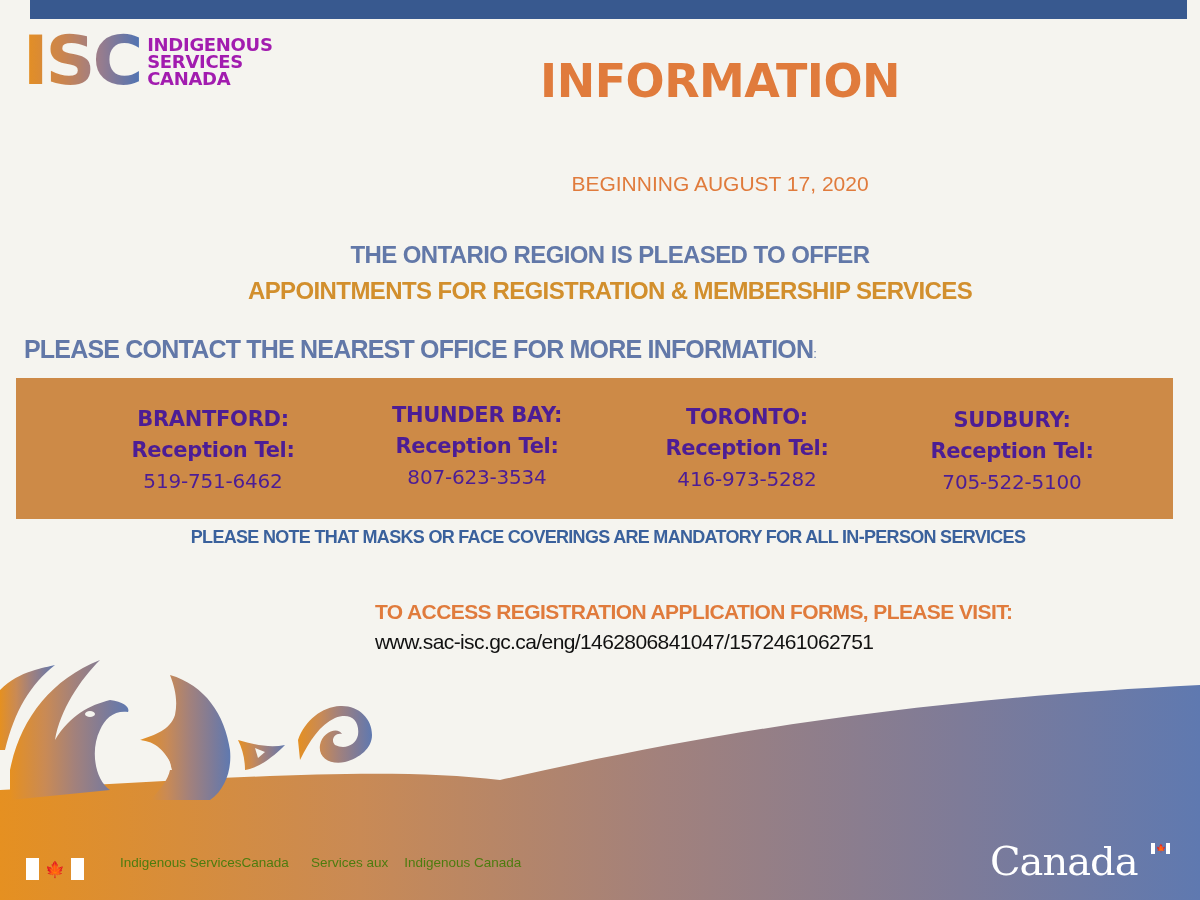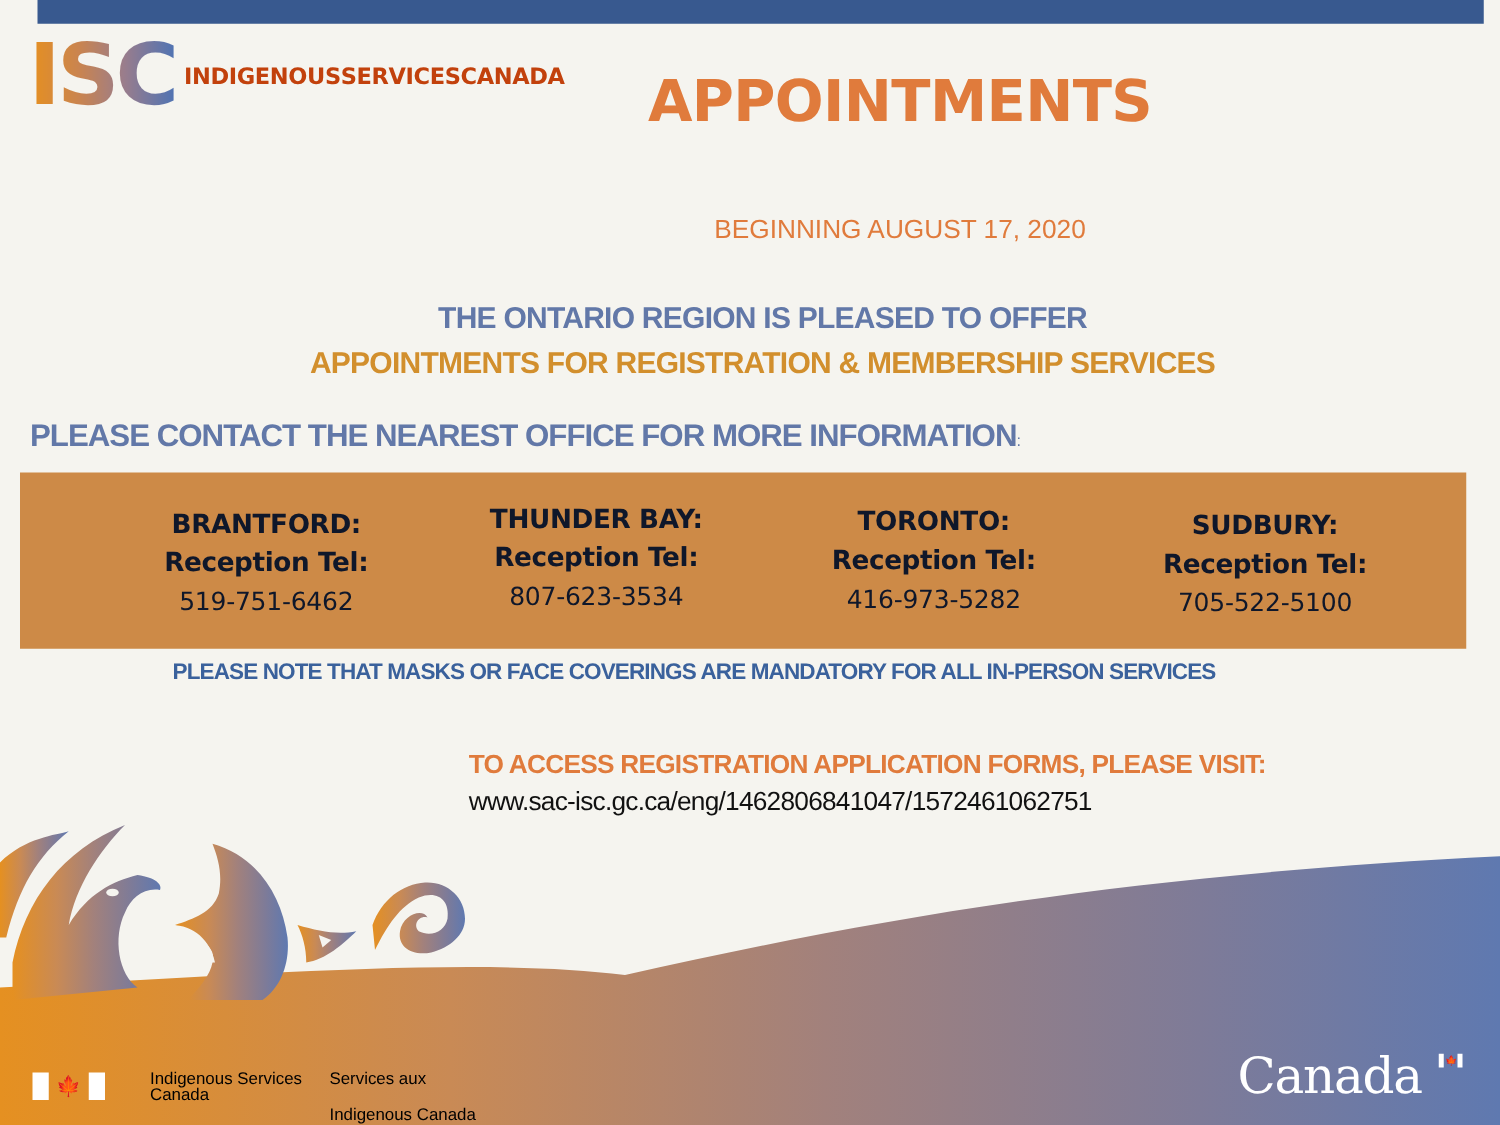--- a/index.html
+++ b/index.html
@@ -17,23 +17,23 @@
     
     .isc-logo { position: absolute; left: 24px; top: 28px; height: 66px; display: flex; align-items: center; }
     .isc-letters {
       font-family: "DejaVu Sans", sans-serif; font-weight: bold;
       font-size: 68px; letter-spacing: -3px; line-height: 66px;
       background: linear-gradient(90deg, #e7901f 0%, #c98450 35%, #9a7d8c 65%, #4f73b3 100%);
       -webkit-background-clip: text; background-clip: text; color: transparent;
       transform: scaleX(1.02);
     }
     .isc-words {
-      margin-left: 8px; display: flex; flex-direction: row;
+      margin-left: 8px; display: flex; flex-direction: column;
       font-family: "DejaVu Sans", sans-serif; font-weight: bold;
-      font-size: 18px; line-height: 17px; color: #c2410c; letter-spacing: -0.3px;
+      font-size: 18px; line-height: 17px; color: #a21caf; letter-spacing: -0.3px;
     }
 
     
     .headline {
       position: absolute; left: 290px; top: 54px; width: 860px;
       text-align: center; color: #e07b3c;
       font-family: "DejaVu Sans", sans-serif; font-weight: bold;
       font-size: 46px; line-height: 54px; letter-spacing: -0.5px;
     }
     .subheadline {
@@ -58,32 +58,32 @@
       font-size: 25px; letter-spacing: -0.8px;
     }
     .contact-heading .colon { font-size: 13px; font-weight: normal; }
 
     
     .offices-box {
       position: absolute; left: 16px; top: 378px; width: 1157px; height: 141px;
       background: #cd8a47;
     }
     .office {
-      position: absolute; text-align: center; color: #0f172a; width: 220px;
+      position: absolute; text-align: center; color: #4c1d95; width: 220px;
       font-family: "DejaVu Sans", sans-serif;
     }
     .office .name, .office .tel-label { font-weight: bold; font-size: 21px; line-height: 31px; letter-spacing: -0.3px; }
     .office .phone { font-size: 20px; line-height: 31px; letter-spacing: -0.2px; }
     .office-0 { left: 87px;  top: 26px; }
     .office-1 { left: 351px; top: 22px; }
     .office-2 { left: 621px; top: 24px; }
     .office-3 { left: 886px; top: 27px; }
 
     .mask-note {
-      position: absolute; left: 138px; top: 527px; width: 940px; 
+      position: absolute; left: 138px; top: 527px; width: 940px; text-align: center;
       color: #3a619c; font-family: "Liberation Sans", sans-serif; font-weight: bold;
       font-size: 18px; letter-spacing: -0.7px;
     }
     .forms-heading {
       position: absolute; left: 375px; top: 600px;
       color: #e07b3c; font-family: "Liberation Sans", sans-serif; font-weight: bold;
       font-size: 21px; letter-spacing: -0.6px;
     }
     .forms-link {
       position: absolute; left: 375px; top: 630px;
@@ -94,22 +94,22 @@
     
     .swoosh { position: absolute; left: 0; top: 640px; width: 1200px; height: 260px; }
 
     .gov-signature {
       position: absolute; left: 26px; top: 856px; display: flex; align-items: flex-start;
     }
     .flag { display: flex; align-items: center; height: 22px; margin-top: 2px; }
     .flag .bar { width: 13px; height: 22px; background: #ffffff; }
     .flag .leaf { width: 32px; height: 22px; display: flex; align-items: center; justify-content: center; color: #fff; font-size: 16px; }
     .sig-text {
-      color: #000000; font-family: "Liberation Sans", sans-serif; font-size: 13.5px; line-height: 13px;
-      display: flex; flex-direction: column;
+      color: #4d7c0f; font-family: "Liberation Sans", sans-serif; font-size: 13.5px; line-height: 13px;
+      display: flex; flex-direction: row;
     }
     .sig-en { margin-left: 36px; }
     .sig-fr { margin-left: 22px; gap: 16px; }
 
     .canada-wordmark {
       position: absolute; left: 990px; top: 838px;
       color: #ffffff; font-family: "DejaVu Serif", serif; font-size: 40px; letter-spacing: -1px;
     }
     .wordmark-flag {
       position: absolute; left: 1151px; top: 843px; display: flex; gap: 1px;
@@ -124,21 +124,21 @@
 <div class="isc-logo">
   <div class="isc-letters">ISC</div>
   <div class="isc-words">
     <span>INDIGENOUS</span>
     <span>SERVICES</span>
     <span>CANADA</span>
   </div>
 </div>
 
 <div class="headline">
-  <div>APPOINTMENTS</div>
+  <div>INFORMATION</div>
 </div>
 <div class="subheadline">BEGINNING AUGUST 17, 2020</div>
 
 <div class="offer-1">THE ONTARIO REGION IS PLEASED TO OFFER</div>
 <div class="offer-2">APPOINTMENTS FOR REGISTRATION &amp; MEMBERSHIP SERVICES</div>
 
 <div class="contact-heading"><span>PLEASE CONTACT THE NEAREST OFFICE FOR MORE INFORMATION</span><span class="colon">:</span></div>
 
 <div class="offices-box">
   <div class="office office-0">

